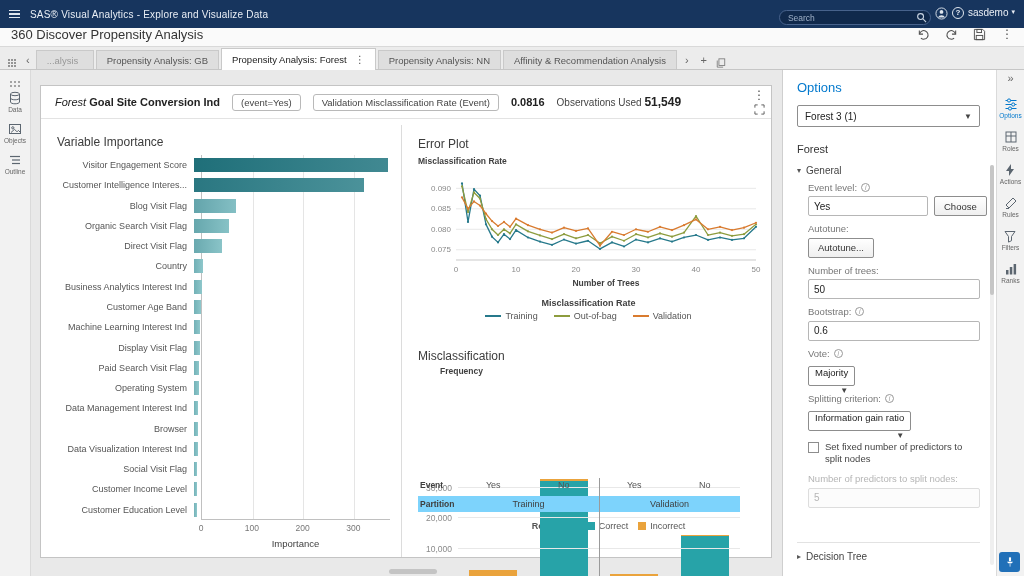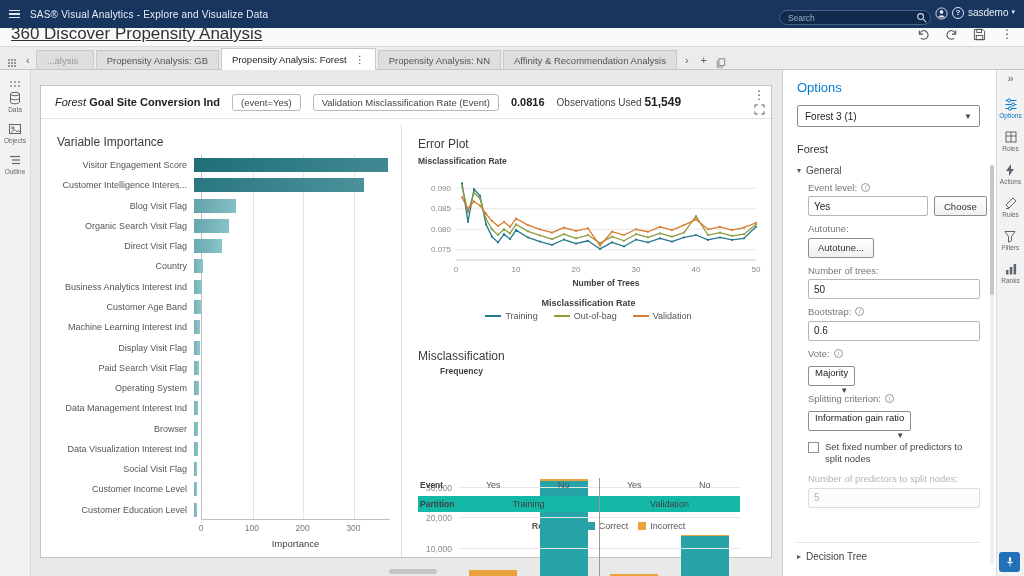--- a/index.html
+++ b/index.html
@@ -20,21 +20,21 @@
   .search-ic { position:absolute; right:4px; top:2px; width:11px; height:11px; color:#c9d4e2; }
   .tb-ic { width:13px; height:13px; color:#dfe6ee; display:inline-flex; }
   .help-ic { width:12px; height:12px; border:1px solid #dfe6ee; border-radius:50%; font-size:8px; font-weight:bold;
              display:inline-flex; align-items:center; justify-content:center; }
   .user { display:flex; align-items:center; gap:3px; font-size:10px; }
   .caret { font-size:7px; }
 
   
   .appbar { position:absolute; top:22px; left:0; right:0; height:25px; background:#fafafa;
             border-bottom:1px solid #d9d9d9; display:flex; align-items:center; padding:0 11px; z-index:29; }
-  .appbar-title { font-size:17px; color:#333;text-decoration:underline; }
+  .appbar-title { font-size:13px; color:#333; }
   .appbar-actions { margin-left:auto; display:flex; align-items:center; gap:15px; color:#4d4d4d; }
   .appbar-actions .ic { width:13px; height:13px; display:inline-flex; }
   .kebab { font-size:12px; color:#4d4d4d; line-height:1; }
 
   
   .tabbar { position:absolute; top:47px; left:0; right:0; height:23px; background:#ececec;
             border-bottom:1px solid #c6c6c6; display:flex; align-items:flex-end; padding:0 4px; z-index:28; }
   .tab-ctrl { font-size:11px; color:#666; padding:0 6px 3px 6px; }
   .dots-ic { width:10px; height:10px; margin:0 3px 5px 3px; color:#777; }
   .tab { height:19px; background:#dedede; border:1px solid #c9c9c9; border-bottom:none; margin-right:2px;
@@ -111,21 +111,21 @@
   .mis-ylab { position:absolute; right:2px; }
   .mis-plot { position:absolute; left:40px; right:0; top:0; height:100px; border-bottom:1px solid #c9c9c9; }
   .mis-grid { position:absolute; left:0; right:0; height:1px; background:#e8e8e8; }
   .mis-slots { position:absolute; inset:0; display:flex; }
   .mis-slot { flex:1; display:flex; align-items:flex-end; justify-content:center; font-size:9px; color:#555; }
   .mis-bar { width:48px; display:flex; flex-direction:column; justify-content:flex-end; }
   .mis-bar .seg { width:100%; }
   .mis-events { position:relative; height:14px; margin-top:102px; display:flex; }
   .mis-events .axis-name, .mis-band .axis-name { position:absolute; left:2px; top:2px; }
   .mis-events-slots { position:absolute; left:40px; right:0; top:0; bottom:0; display:flex; align-items:center; }
-  .mis-band { position:relative; height:16px; background:#14b8a6; margin-top:4px; }
+  .mis-band { position:relative; height:16px; background:#7dd3fc; margin-top:4px; }
   .mis-band .axis-name { top:3px; }
   .mis-band-halves { position:absolute; left:40px; right:0; top:0; bottom:0; display:flex; align-items:center; }
   .mis-band-halves span { flex:1; text-align:center; font-size:9px; color:#3f3f3f; }
   .mis-sep { position:absolute; left:181px; top:0; width:1px; height:136px; background:#9a9a9a; z-index:2; }
   .mis-legend { margin:9px 0 0 40px; display:flex; justify-content:center; align-items:center; gap:12px; font-size:9px; color:#555; }
   .sq { width:8px; height:8px; display:inline-block; margin-right:4px; vertical-align:-1px; }
   .hscroll-thumb { position:absolute; left:358px; bottom:2px; width:48px; height:5px; background:#c4c4c4; border-radius:3px; }
 
   
   .opts-panel { position:absolute; right:28px; top:70px; bottom:0; width:214px; background:#fff;

